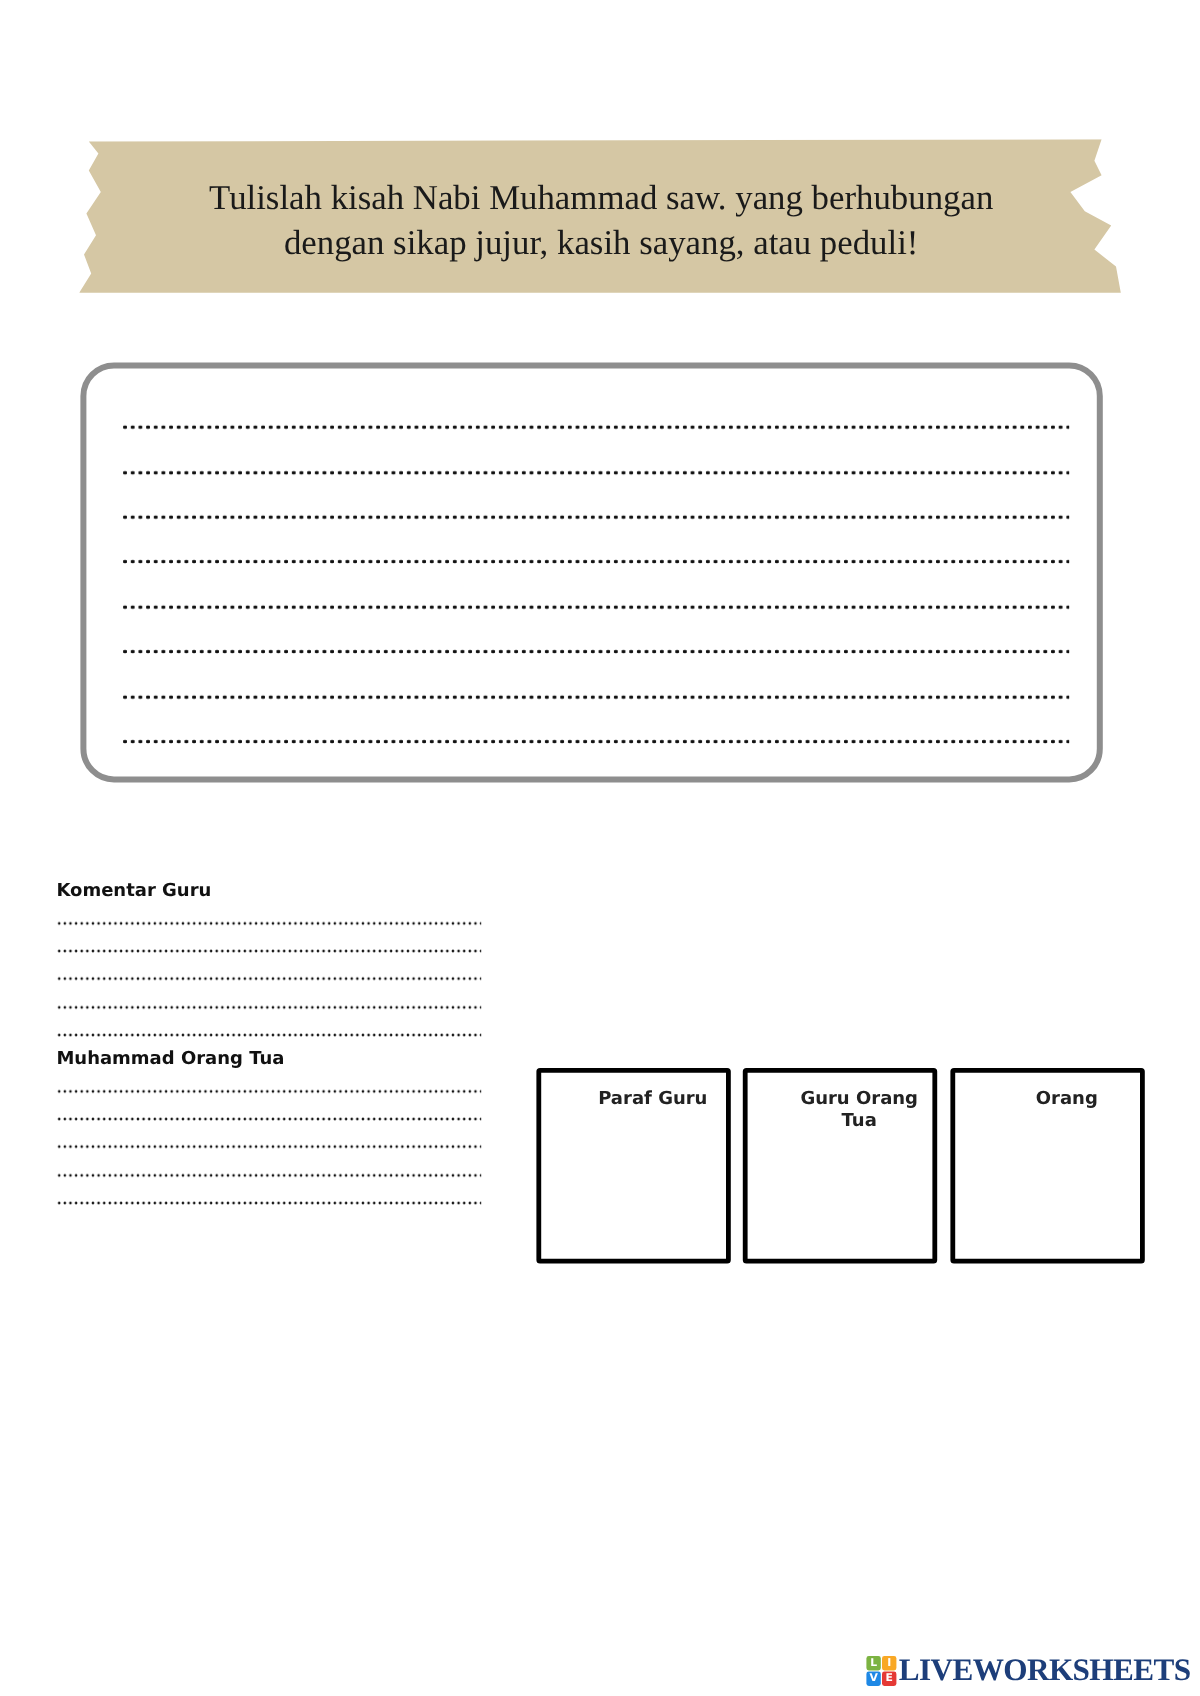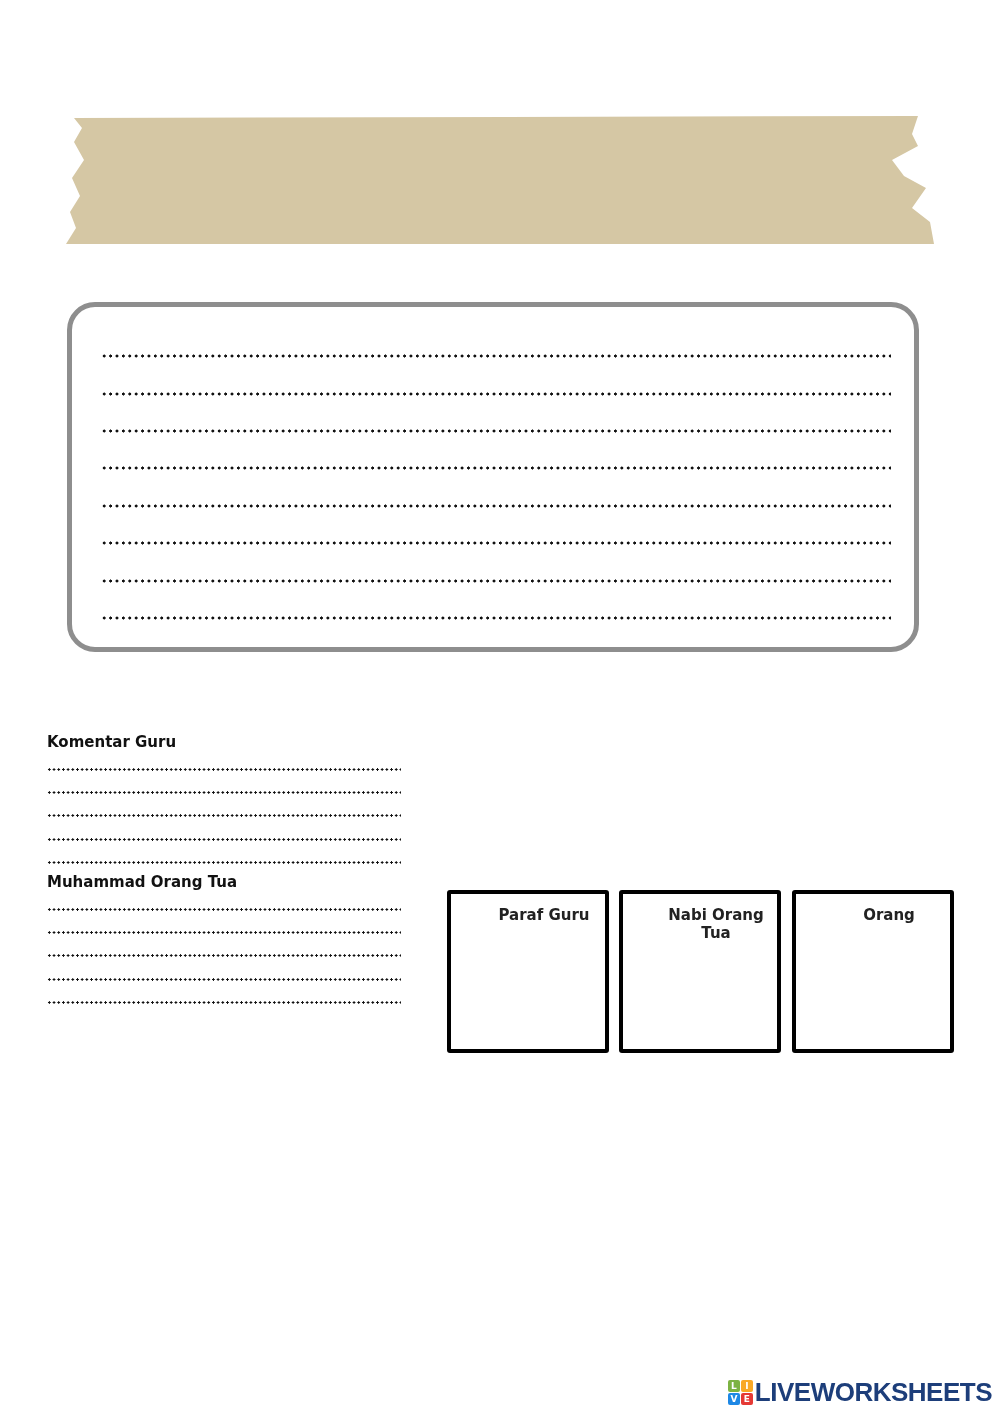--- a/index.html
+++ b/index.html
@@ -37,30 +37,32 @@
     border: 4px solid #000; border-radius: 3px; background: #fff; padding-left: 32px;
   }
   .sign-box span {
     display: block; text-align: center; margin-top: 12px; font-weight: bold; font-size: 15px; color: #222;
   }
   .brand {
     position: absolute; right: 8px; top: 1377px; height: 30px; display: flex; align-items: center;
   }
   .brand-grid { display: grid; grid-template-columns: 12px 12px; grid-template-rows: 12px 12px; gap: 1px; margin-right: 2px; }
   .brand-grid div { font-size: 9px; font-weight: bold; color: #fff; text-align: center; line-height: 12px; border-radius: 2px; }
-  .brand-text { font-family: Liberation Sans, sans-serif; font-weight: bold; font-size: 26px; letter-spacing: -0.5px; }
+  .brand-text { font-family: Liberation Serif, serif; font-weight: bold; font-size: 26px; letter-spacing: -0.5px; }
 </style>
 </head>
 <body>
 
 <div class="banner">
   <svg width="870" height="130" viewBox="0 0 870 130">
     <path d="M8 2 L852 0 L846 18 L852 30 L826 44 L838 60 L860 72 L846 92 L864 106 L868 128 L0 128 L10 112 L4 96 L14 80 L6 62 L18 44 L8 26 L16 12 Z" fill="#d5c7a4"></path>
   </svg>
   <div class="banner-text">
+    <div>Tulislah kisah Nabi Muhammad saw. yang berhubungan</div>
+    <div>dengan sikap jujur, kasih sayang, atau peduli!</div>
   </div>
 </div>
 
 <div class="write-box"></div>
 <div class="dot-line" style="left:101px;width:790px;top:354px;"></div>
 <div class="dot-line" style="left:101px;width:790px;top:392px;"></div>
 <div class="dot-line" style="left:101px;width:790px;top:429px;"></div>
 <div class="dot-line" style="left:101px;width:790px;top:466px;"></div>
 <div class="dot-line" style="left:101px;width:790px;top:504px;"></div>
 <div class="dot-line" style="left:101px;width:790px;top:541px;"></div>
@@ -78,21 +80,21 @@
 <div class="small-dot" style="top:908px;"></div>
 <div class="small-dot" style="top:931px;"></div>
 <div class="small-dot" style="top:954px;"></div>
 <div class="small-dot" style="top:978px;"></div>
 <div class="small-dot" style="top:1001px;"></div>
 
 <div class="sign-box" style="left:447px;">
   <span>Paraf Guru</span>
 </div>
 <div class="sign-box" style="left:619px;">
-  <span>Nabi Orang Tua</span>
+  <span>Guru Orang Tua</span>
 </div>
 <div class="sign-box" style="left:792px;">
   <span>Orang</span>
 </div>
 
 <div class="brand">
   <div class="brand-grid">
     <div style="background:#7cb342;">L</div>
     <div style="background:#f9a825;">I</div>
     <div style="background:#1e88e5;">V</div>

